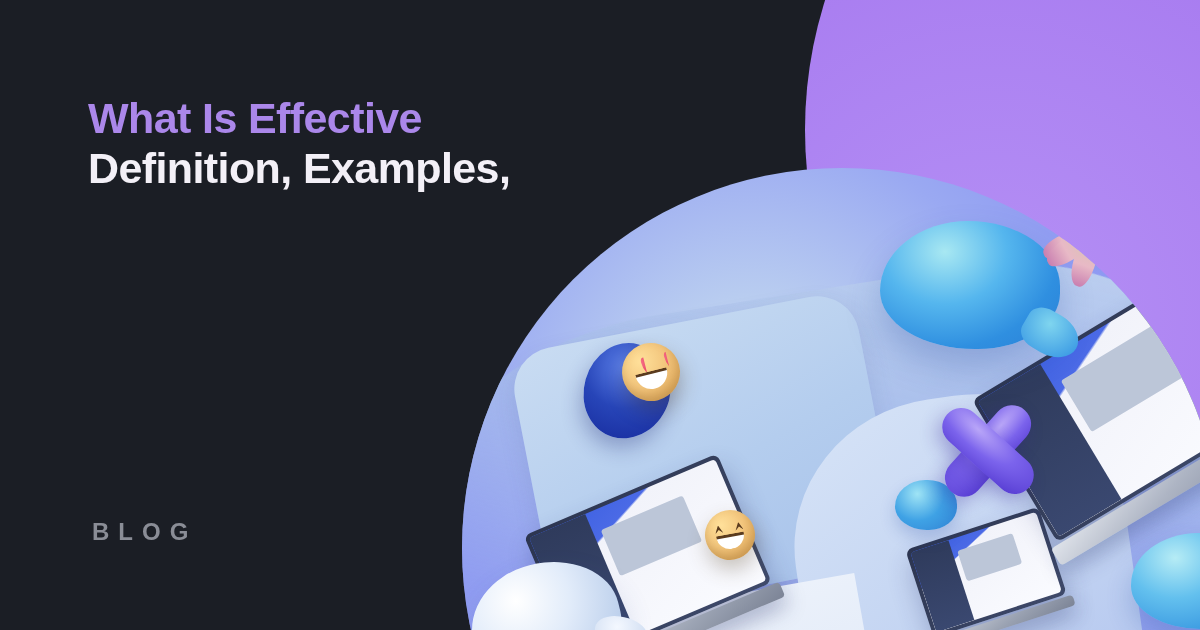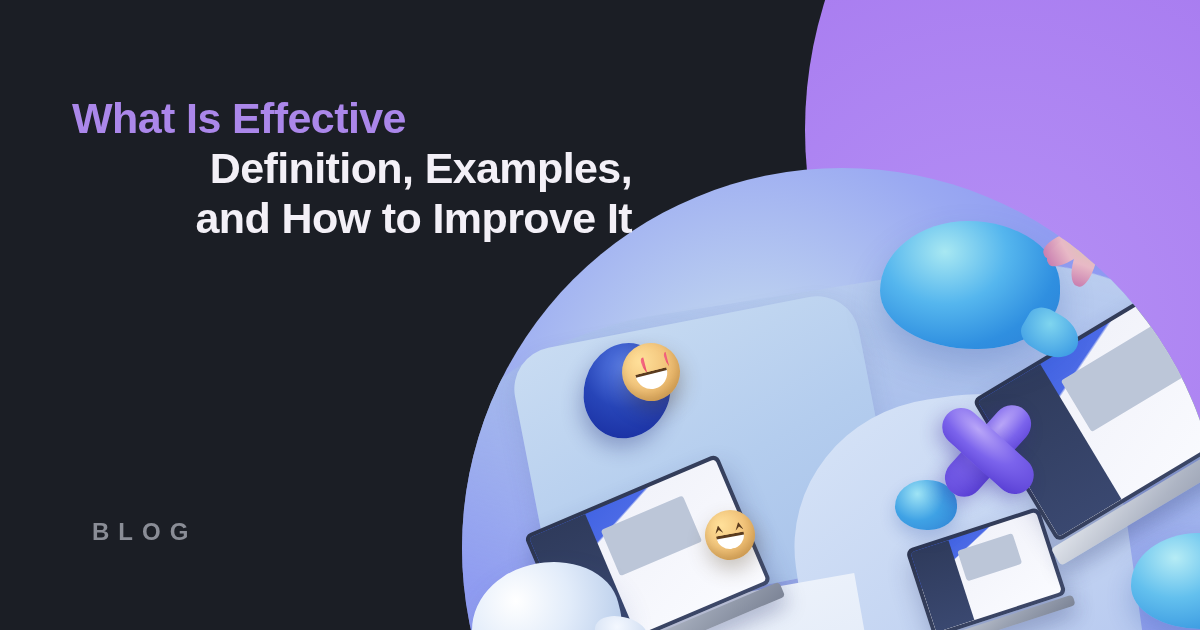--- a/index.html
+++ b/index.html
@@ -226,33 +226,33 @@
   }
   .emoji.heart .eye.l { left:6%; }
   .emoji.heart .eye.r { right:6%; }
 
   #emoji-heart  { left:21%; top:23%; width:58px; height:58px; transform:rotate(-14deg); }
   #emoji-smile1 { left:32%; top:45%; width:50px; height:50px; transform:rotate(-10deg); }
 
   
   .headline {
     position:absolute;
-    left:72px; top:93px;
+    left:88px; top:93px;
     width:560px;
     z-index:20;
   }
   .headline .line {
     font-weight:700;
     font-size:43px;
     line-height:50px;
     letter-spacing:-0.6px;
     white-space:nowrap;
   }
   .headline .accent { color:#ab87ea; }
-  .headline .light  { color:#f3f0f7;text-align:right; }
+  .headline .light  { color:#f3f0f7; }
 
   .blog-label {
     position:absolute;
     left:92px; top:518px;
     z-index:20;
     color:#8a8d96;
     font-size:24px;
     font-weight:700;
     letter-spacing:9px;
   }
@@ -356,19 +356,18 @@
             <span class="mouth"></span>
           </div>
       </div>
 
     </div>
   </div>
 
   <div class="headline">
     <div class="line accent">What Is Effective</div>
     <div class="line light">Definition, Examples,</div>
-    <div class="line light">and How to Improve It</div>
   </div>
 
   <div class="blog-label">BLOG</div>
 
 
 </div>
 
 </body></html>

